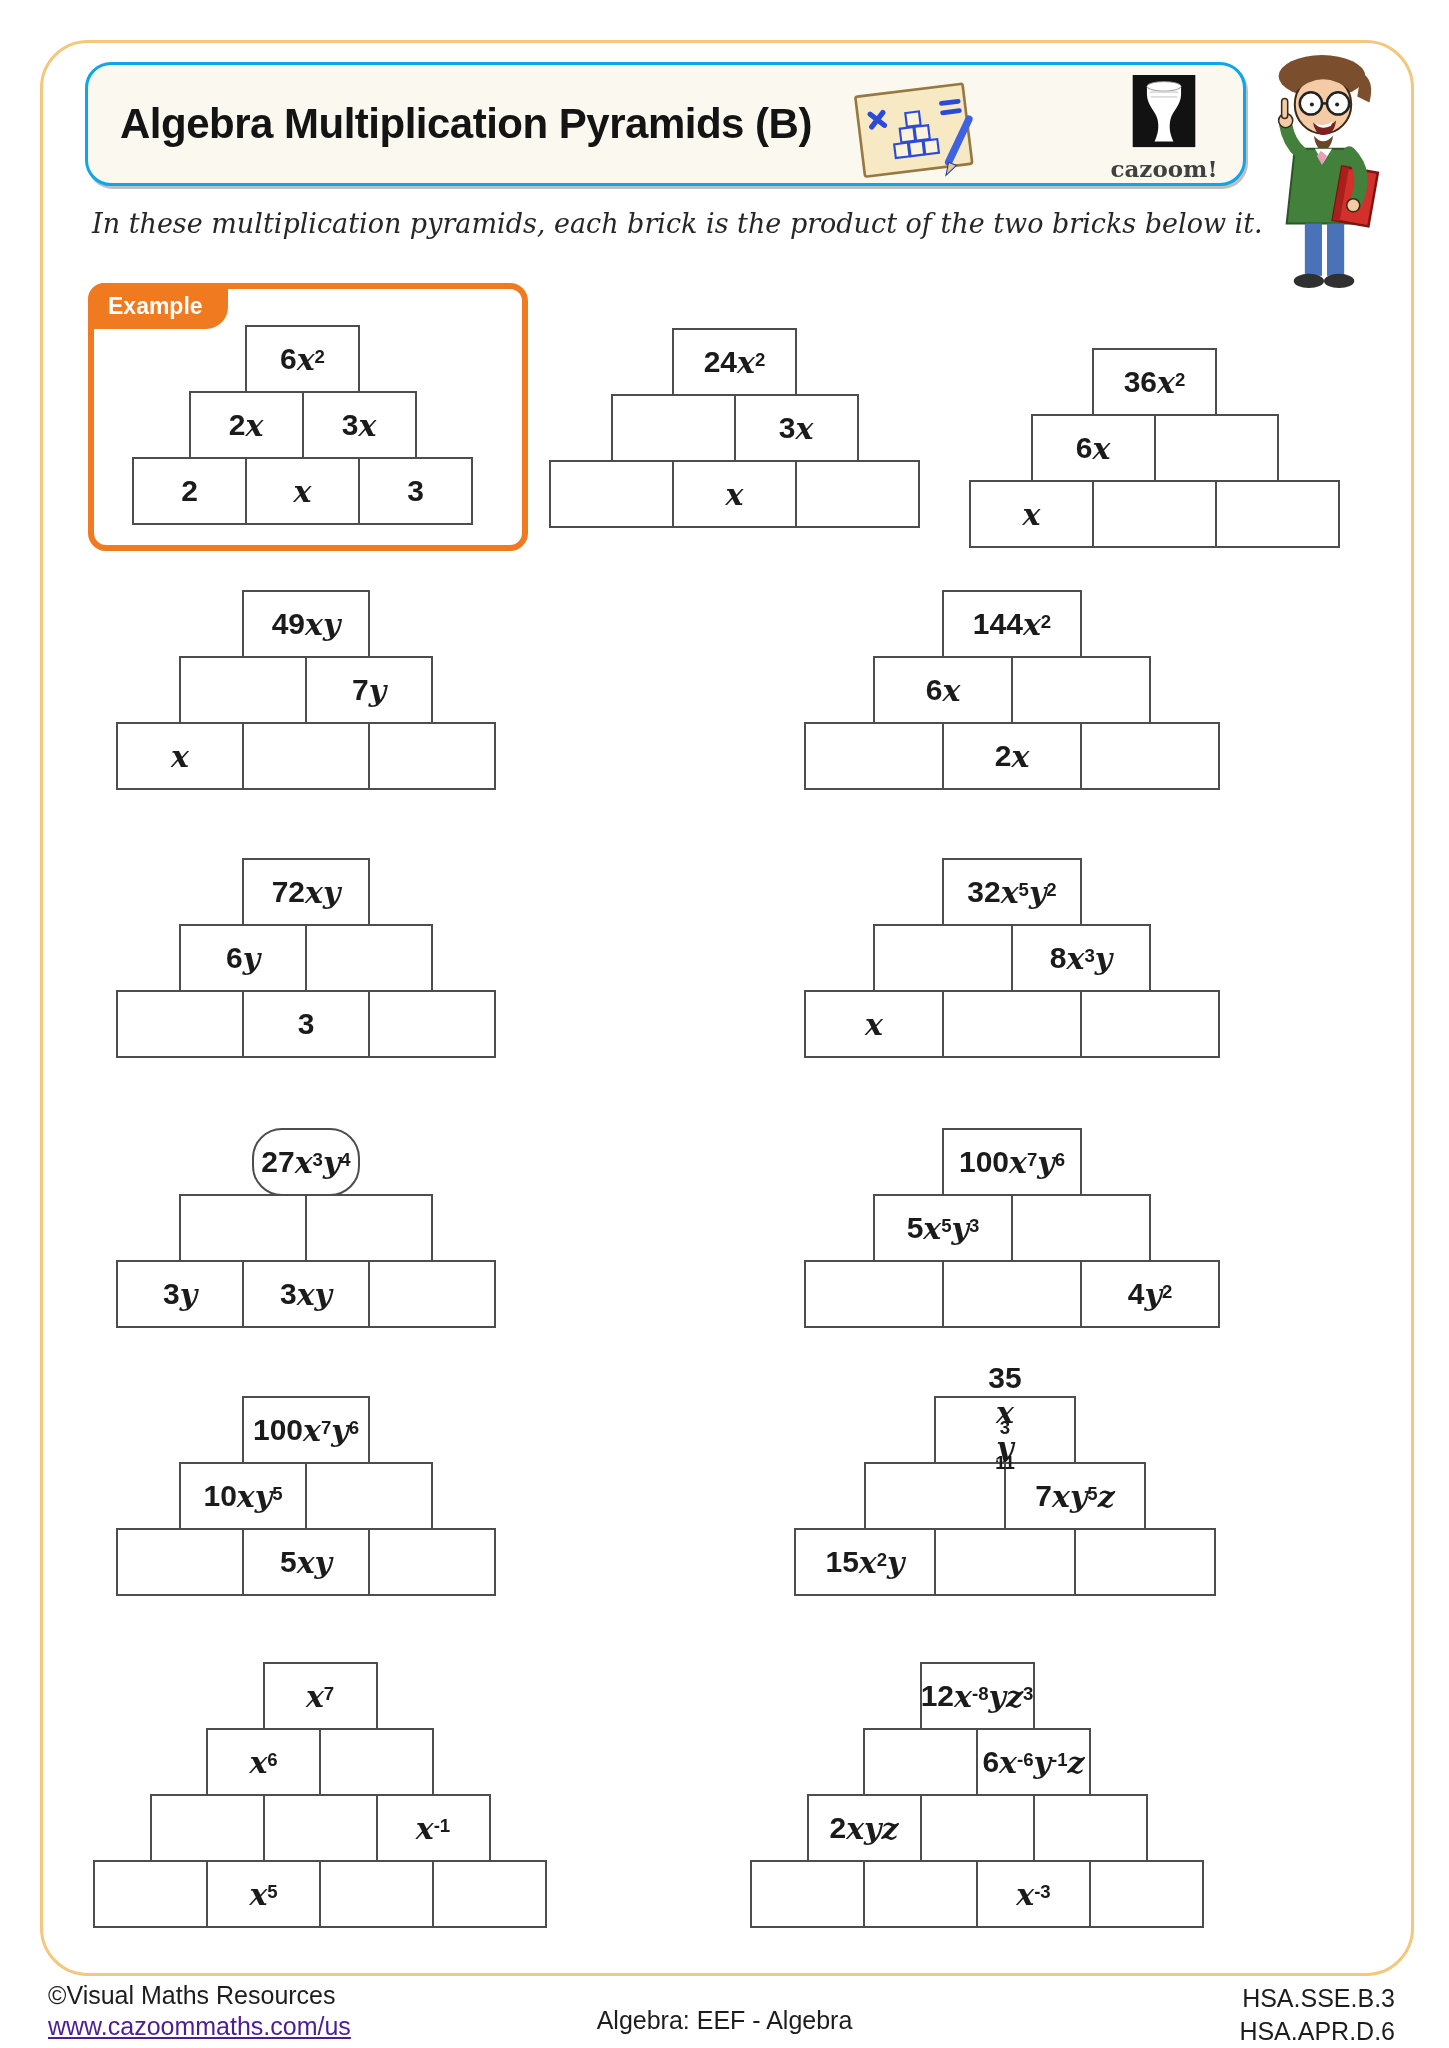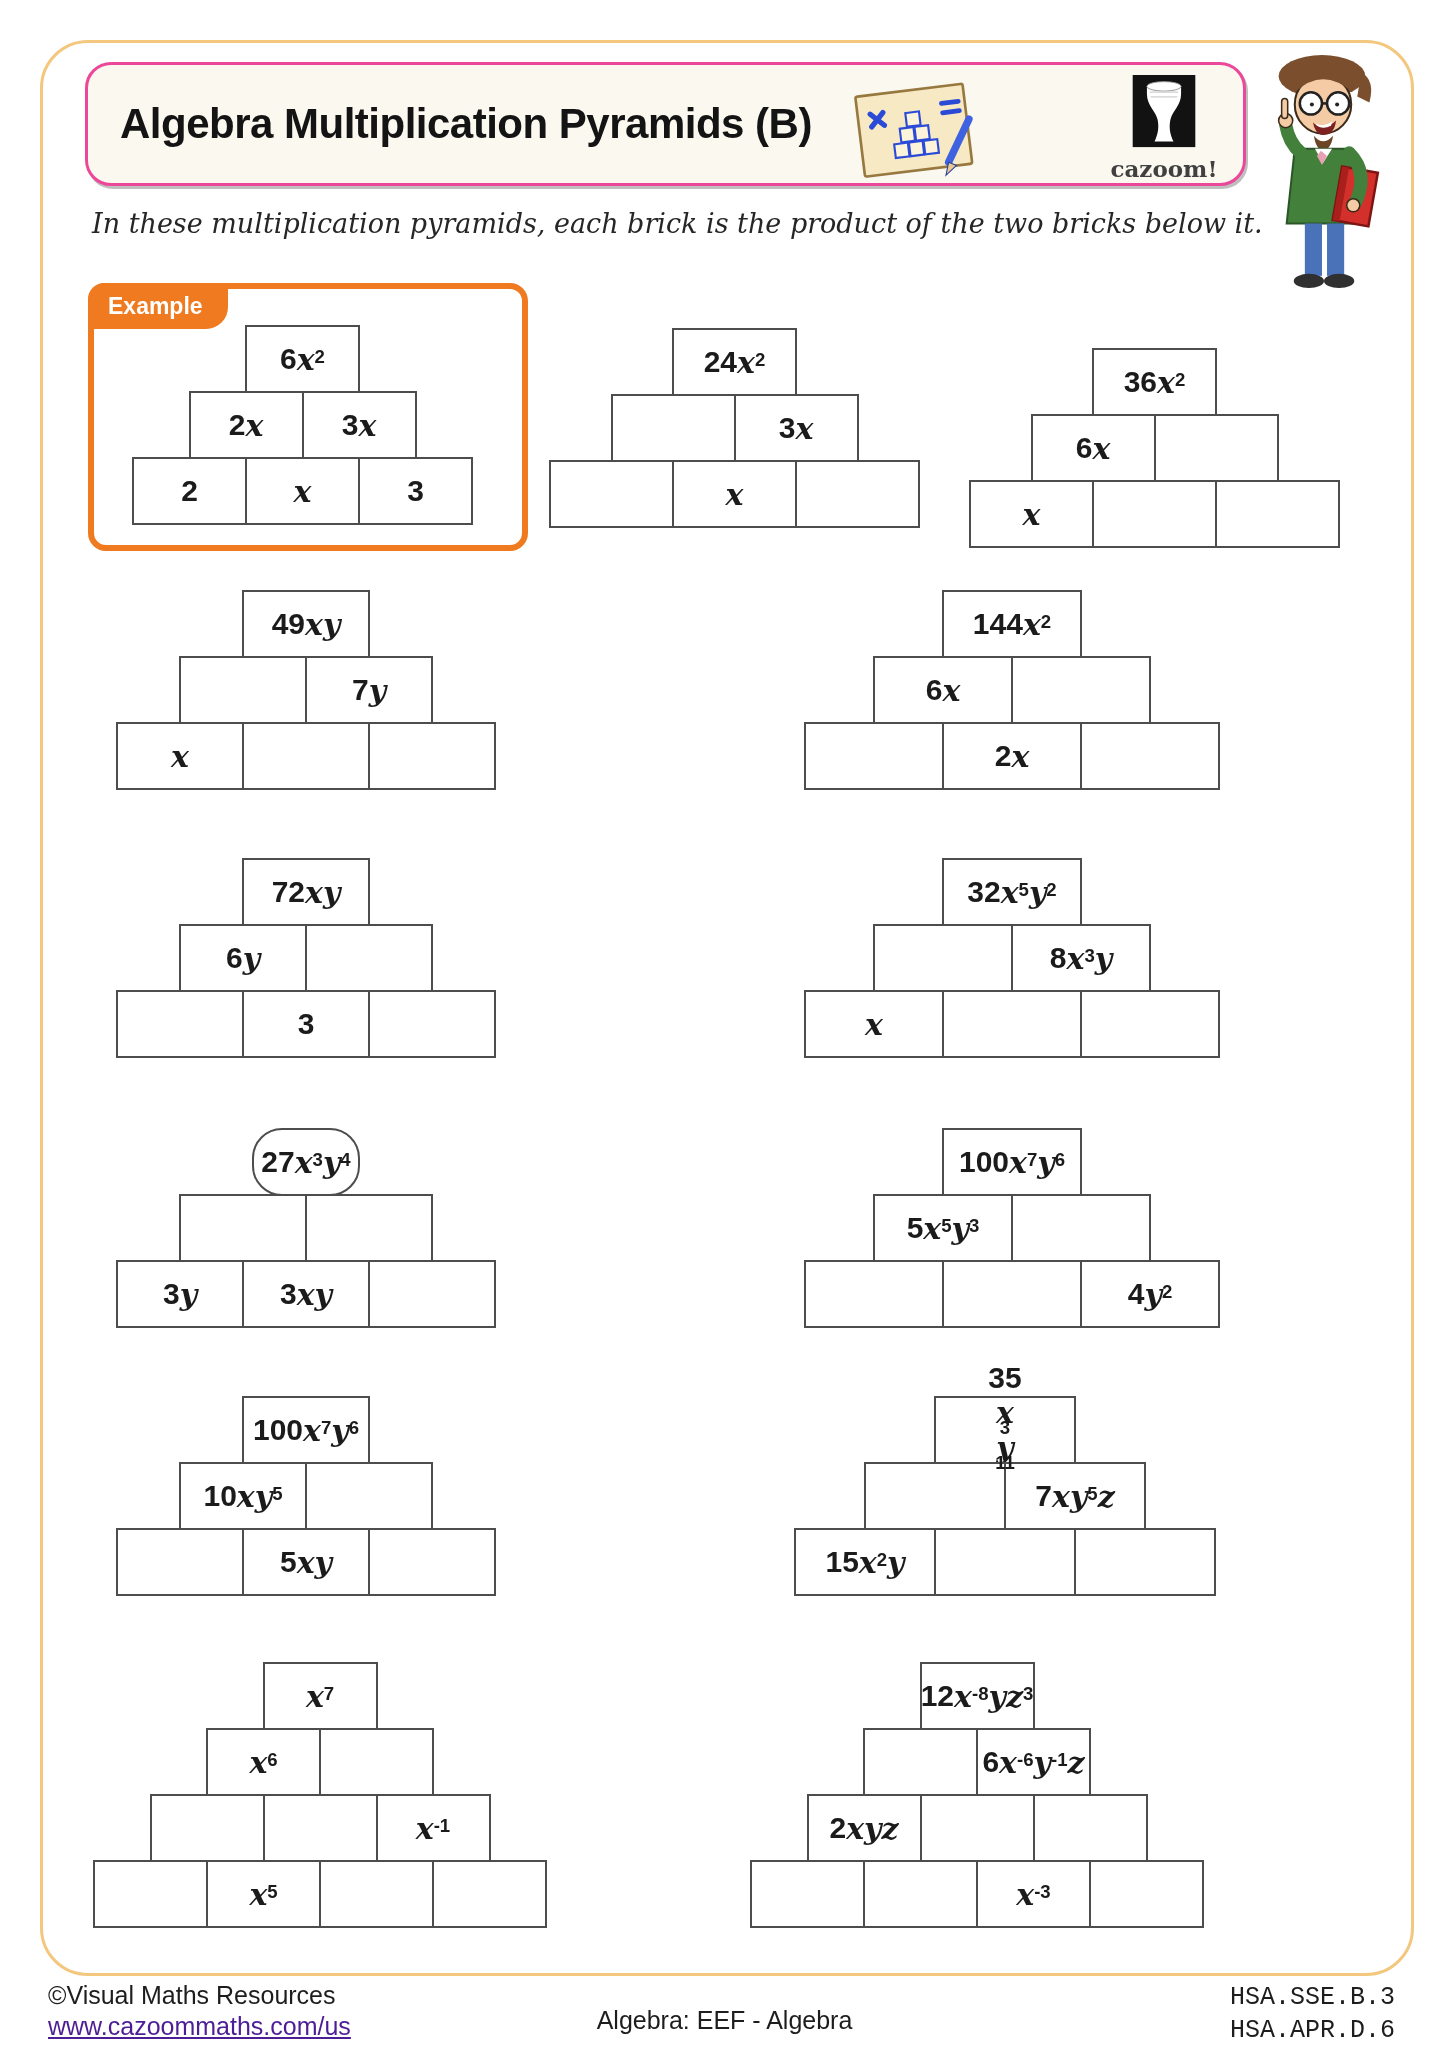--- a/index.html
+++ b/index.html
@@ -2,21 +2,21 @@
 <html><head>
 <meta charset="utf-8">
 <style>
   html,body{margin:0;padding:0;background:#fff;}
   .page{position:relative;width:1449px;height:2048px;background:#fff;
         font-family:"Liberation Sans",sans-serif;color:#1d1d1d;overflow:hidden;}
   .outer-border{position:absolute;left:40px;top:40px;width:1368px;height:1930px;
         border:3px solid #F3C77E;border-radius:48px;pointer-events:none;}
   
   .header-box{position:absolute;left:85px;top:62px;width:1155px;height:118px;
-        background:#FAF8EF;border:3px solid #ec4899;border-radius:26px;
+        background:#FAF8EF;border:3px solid #0ea5e9;border-radius:26px;
         display:flex;align-items:center;box-shadow:2px 3px 0 rgba(0,0,0,.25);}
   .title{font-size:42px;font-weight:bold;letter-spacing:-.5px;margin:0 0 0 32px;color:#141414;}
   .note-icon{position:absolute;right:258px;top:12px;}
   .logo{position:absolute;right:24px;top:10px;width:110px;text-align:center;}
   .logo-text{font-family:"DejaVu Serif",serif;font-weight:bold;font-size:23px;color:#404040;margin-top:2px;}
   .teacher{position:absolute;left:1248px;top:50px;}
   
   .instruction{position:absolute;left:92px;top:208px;width:1200px;margin:0;
         font-family:"DejaVu Serif",serif;font-style:italic;font-size:27px;color:#262626;}
   
@@ -33,21 +33,21 @@
   .pcell{box-sizing:border-box;height:68px;border:2px solid #4d4d4d;background:#fff;
         display:flex;align-items:center;justify-content:center;
         font-size:30px;font-weight:bold;color:#1b1b1b;}
   .pcell + .pcell{margin-left:-2px;}
   .math i{font-family:"DejaVu Serif",serif;font-style:italic;font-weight:bold;}
   .math sup{font-size:62%;font-weight:bold;line-height:0;position:relative;top:-2px;font-style:normal;}
   
   .footer-left{position:absolute;left:48px;top:1980px;font-size:25px;line-height:1.22;}
   .footer-link{color:#4c1d95;text-decoration:underline;}
   .footer-center{position:absolute;left:50%;transform:translateX(-50%);top:2006px;font-size:25px;}
-  .footer-right{position:absolute;right:54px;top:1982px;font-size:25px;text-align:right;line-height:1.3;font-family:Liberation Mono, monospace;}
+  .footer-right{position:absolute;right:54px;top:1982px;font-size:25px;text-align:right;line-height:1.3;}
 </style>
 </head>
 <body>
 
 <div class="page">
   <div class="outer-border"></div>
 
   <div class="header-box">
     <h1 class="title">Algebra Multiplication Pyramids (B)</h1>
 

